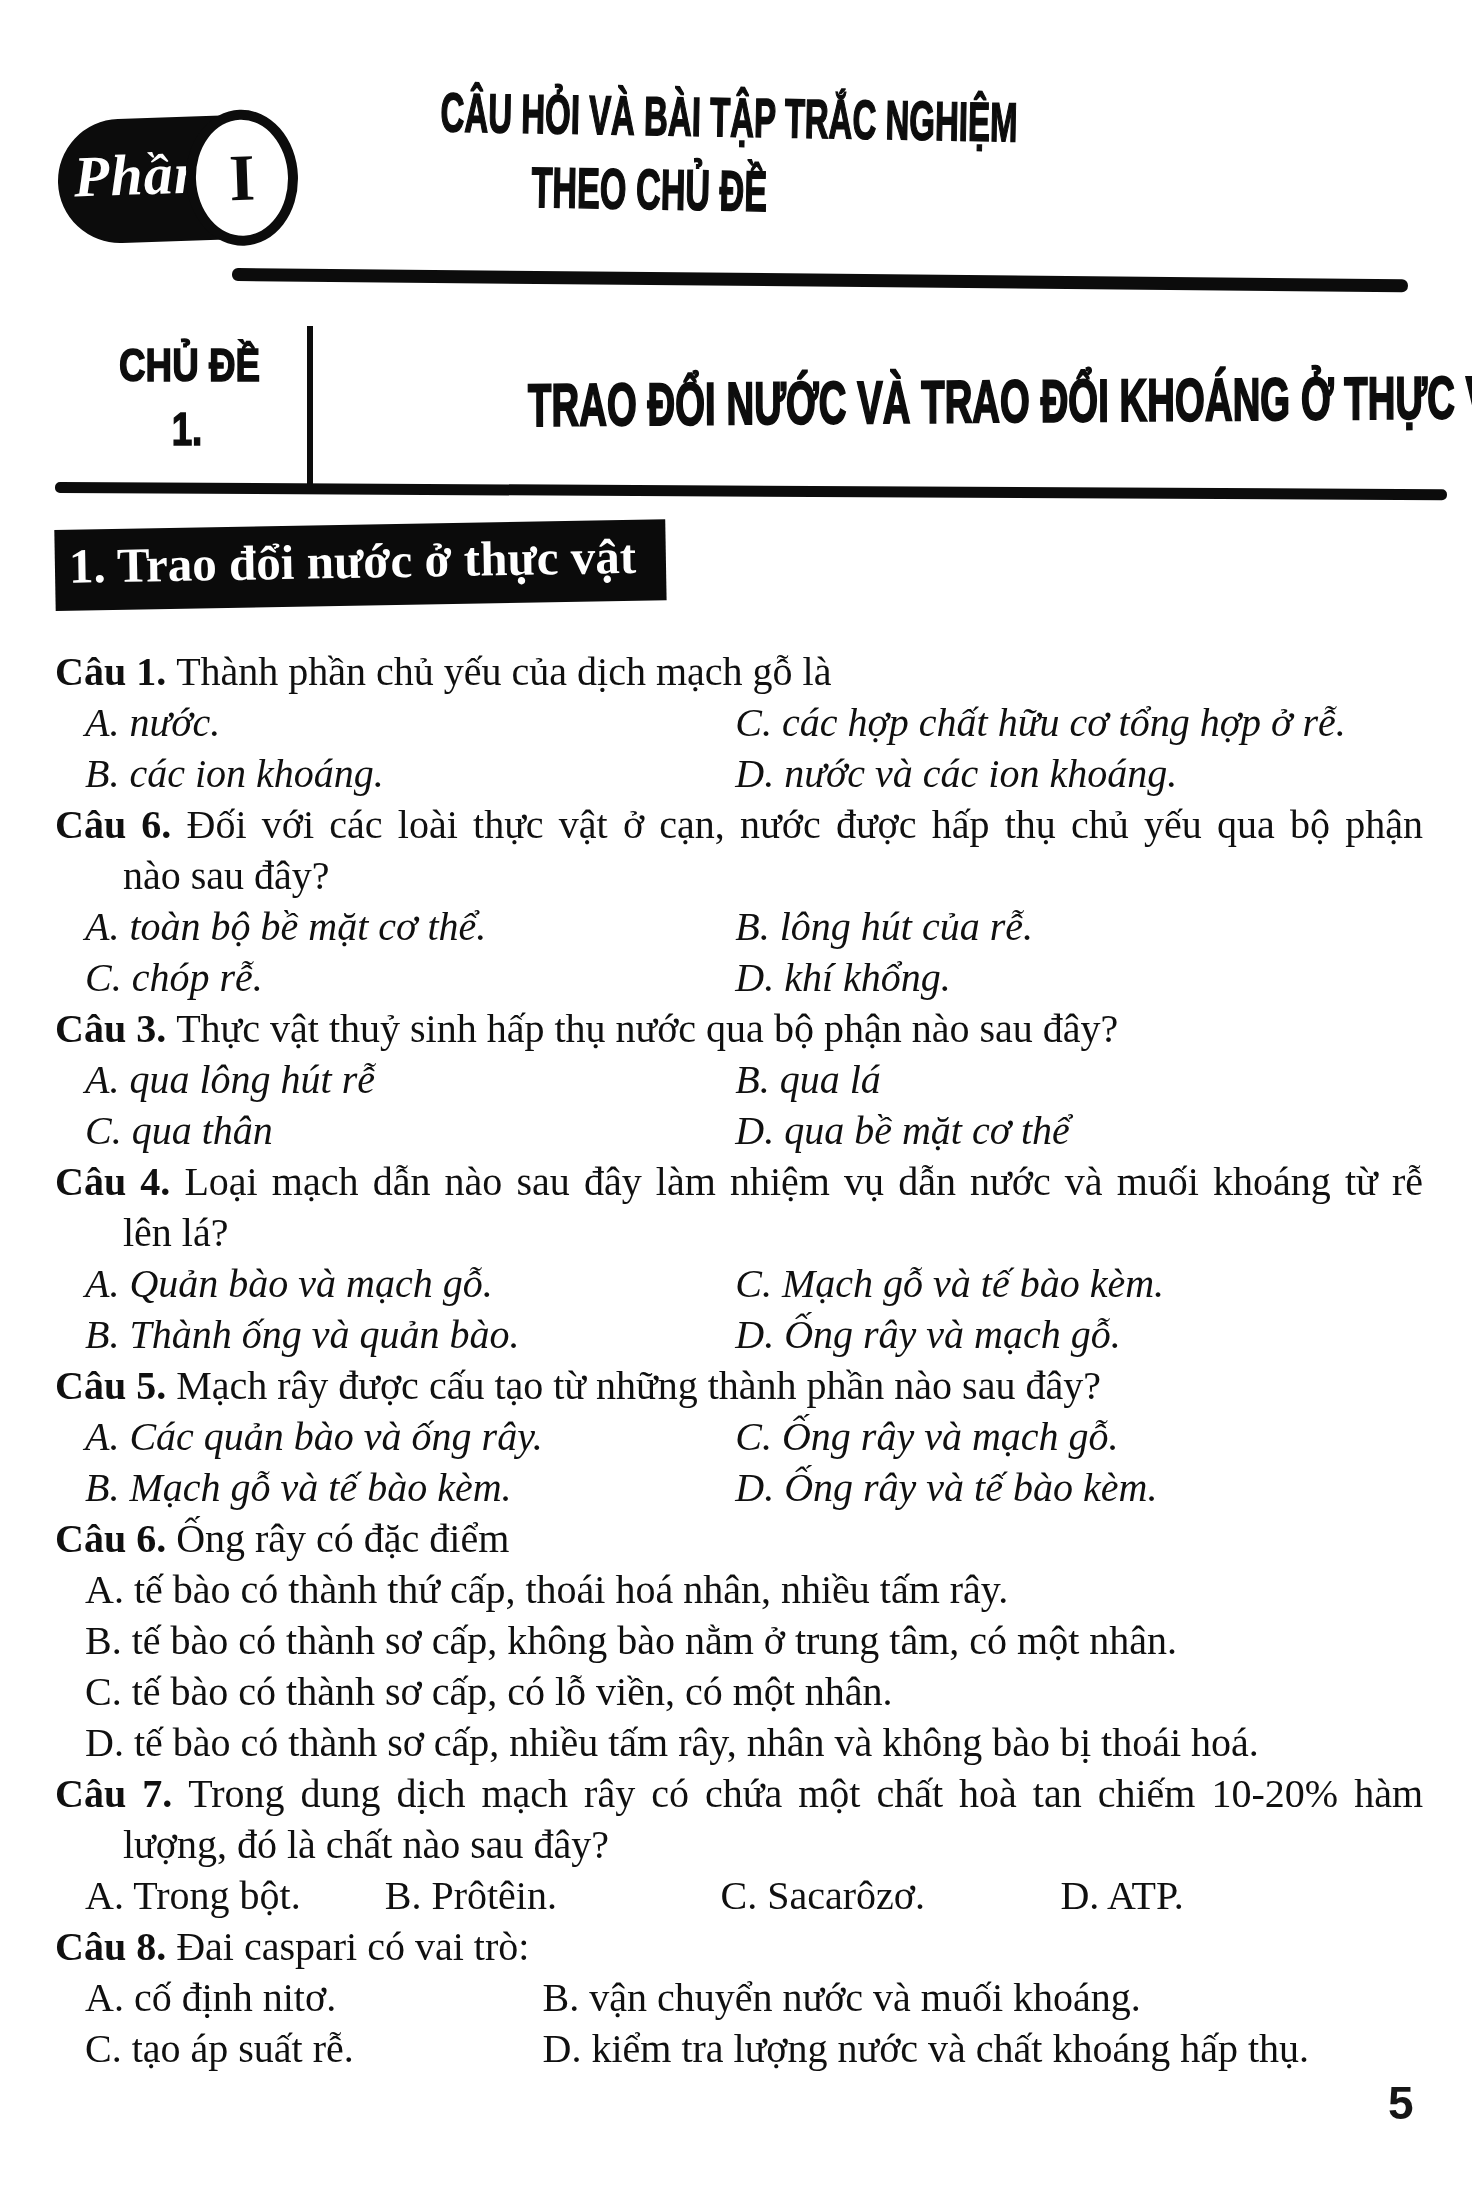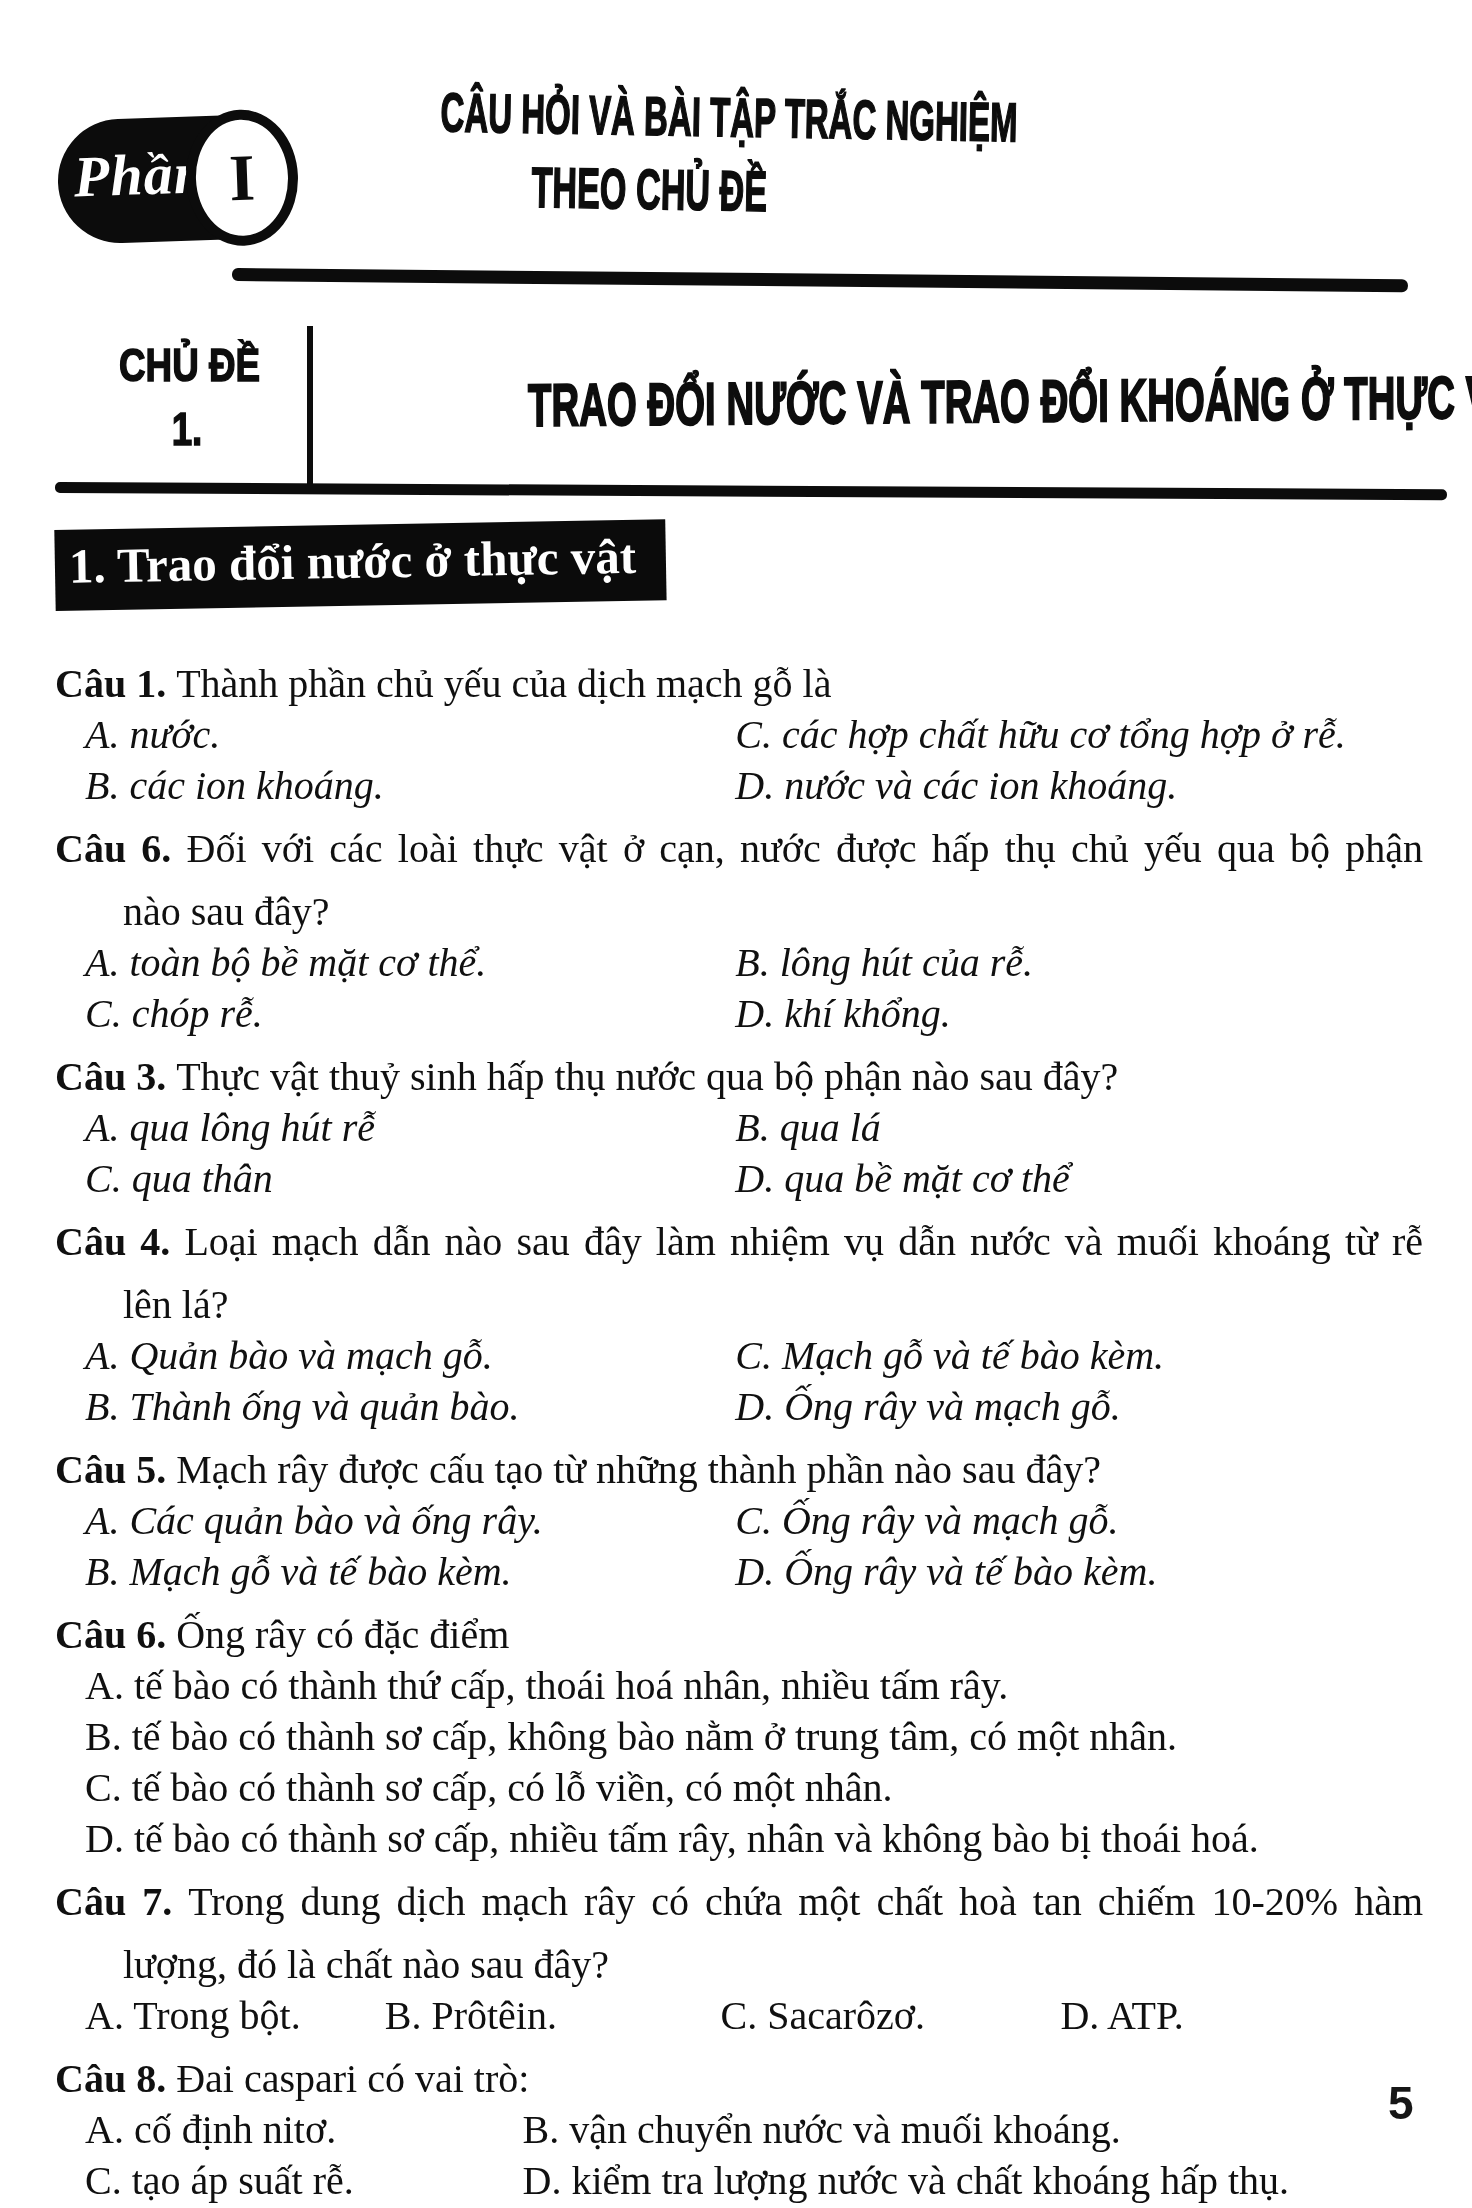--- a/index.html
+++ b/index.html
@@ -72,26 +72,26 @@
     padding: 8px 30px 16px 14px;
     transform: rotate(-1deg); transform-origin: left center;
   }
 
   
   .questions {
     position: absolute; left: 55px; top: 646px; width: 1368px;
     font-size: 40px; line-height: 51px; color: #101010;
   }
   .qlabel { font-weight: 700; }
-  .stem { padding-left: 68px; margin-top: 12px; }
+  .stem { padding-left: 68px; }
   .stem.first { text-indent: -68px; }
   .stem.fill { text-align: justify; text-align-last: justify; }
   .opt-row { padding-left: 30px; display: grid; }
   .layout-half  .opt-row { grid-template-columns: 48.6% 1fr; font-style: italic; }
-  .layout-narrow .opt-row { grid-template-columns: 32.7% 1fr; }
+  .layout-narrow .opt-row { grid-template-columns: 32.7% 1fr; gap: 20px; }
   .layout-quad  .opt-row { grid-template-columns: 22.4% 25.1% 25.4% 1fr; }
   .layout-full  .opt-row { grid-template-columns: 1fr; }
   .option { white-space: nowrap; }
 
   
   .page-number {
     position: absolute; left: 1388px; top: 2076px;
     font-family: "Liberation Sans", sans-serif; font-weight: 700; font-size: 46px; color: #161616;
   }
 </style>

